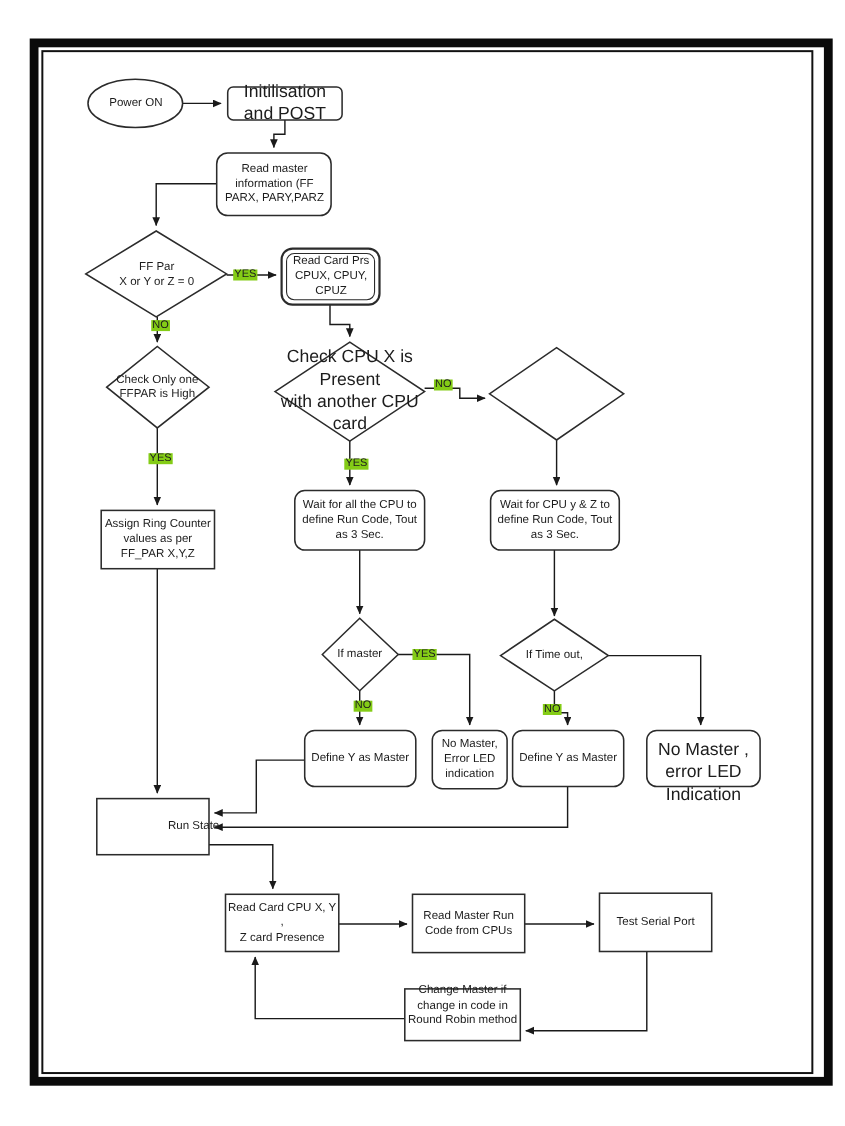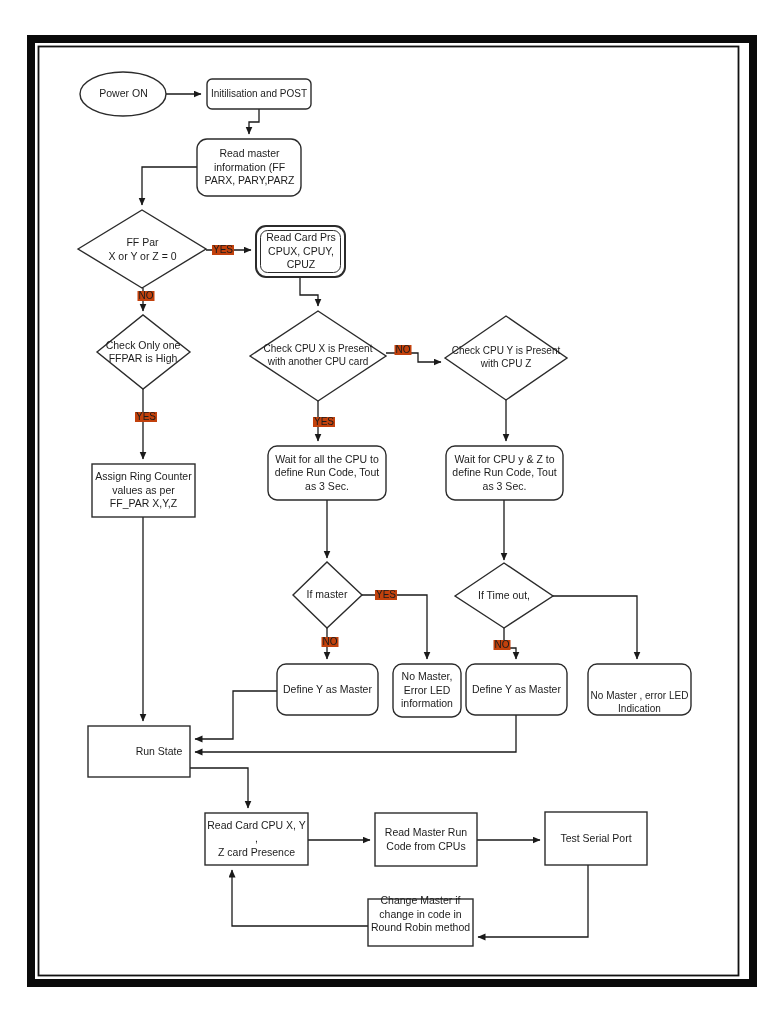--- a/index.html
+++ b/index.html
@@ -23,25 +23,25 @@
     display: flex;
     align-items: center;
     justify-content: center;
     text-align: center;
     white-space: pre-line;
     font-size: 10.5px;
     line-height: 1.28;
     color: #1c1c1c;
     pointer-events: none;
   }
-  .small { font-size: 10px; }
+  .small { font-size: 16px; }
   .edge-label {
     position: absolute;
     transform: translate(-50%, -50%);
-    background: #c2410c;
+    background: #84cc16;
     font-size: 10px;
     color: #1c1c1c;
     padding: 0 1px;
     line-height: 1;
     pointer-events: none;
   }
 </style>
 </head>
 <body>
 
@@ -120,41 +120,39 @@
 PARX,  PARY,PARZ</div>
   <div class="node-label" style="left:92px; top:229px; width:101px; height:41px;">FF Par
 X or Y or Z = 0</div>
   <div class="node-label" style="left:260px; top:229px; width:82px; height:45px;">Read Card Prs
 CPUX, CPUY,
 CPUZ</div>
   <div class="node-label small" style="left:250px; top:336px; width:136px; height:40px;">Check CPU X is Present
 with another CPU card</div>
   <div class="node-label" style="left:83px; top:332px; width:120px; height:40px;">Check Only one
 FFPAR is High</div>
-  <div class="node-label small" style="left:440px; top:338px; width:132px; height:40px;">Check CPU Y is Present
-with CPU Z</div>
   <div class="node-label" style="left:270px; top:447px; width:114px; height:52px;">Wait for all the CPU to
 define Run Code, Tout
 as 3 Sec.</div>
   <div class="node-label" style="left:448px; top:447px; width:113px; height:52px;">Wait for CPU y &amp; Z to
 define Run Code, Tout
 as 3 Sec.</div>
   <div class="node-label" style="left:294px; top:580px; width:66px; height:30px;">If master</div>
   <div class="node-label" style="left:457px; top:581px; width:94px; height:30px;">If Time out,</div>
   <div class="node-label" style="left:278px; top:665px; width:99px; height:49px;">Define Y as Master</div>
   <div class="node-label" style="left:394px; top:665px; width:66px; height:51px;">No Master,
 Error LED
-information</div>
+indication</div>
   <div class="node-label" style="left:467px; top:665px; width:99px; height:49px;">Define Y as Master</div>
   <div class="node-label small" style="left:589px; top:665px; width:101px; height:49px;margin-top:13px;">No Master , error LED
 Indication</div>
   <div class="node-label" style="left:93px; top:465px; width:101px; height:51px;">Assign Ring Counter
 values as per
 FF_PAR X,Y,Z</div>
-  <div class="node-label" style="left:89px; top:727px; width:100px; height:49px;padding-left:20px;">Run State</div>
+  <div class="node-label" style="left:106px; top:727px; width:100px; height:49px;padding-left:20px;">Run State</div>
   <div class="node-label" style="left:376px; top:814px; width:100px; height:51px;">Read Master Run
 Code from CPUs</div>
   <div class="node-label" style="left:206px; top:814px; width:101px; height:50px;">Read Card CPU X, Y ,
 Z card Presence</div>
   <div class="node-label" style="left:546px; top:813px; width:100px; height:51px;">Test Serial Port</div>
   <div class="node-label" style="left:369px; top:900px; width:103px; height:29px;">Change Master if
 change in code in
 Round Robin method</div>
 
   <div class="edge-label" style="left:223px; top:250px;">YES</div>

